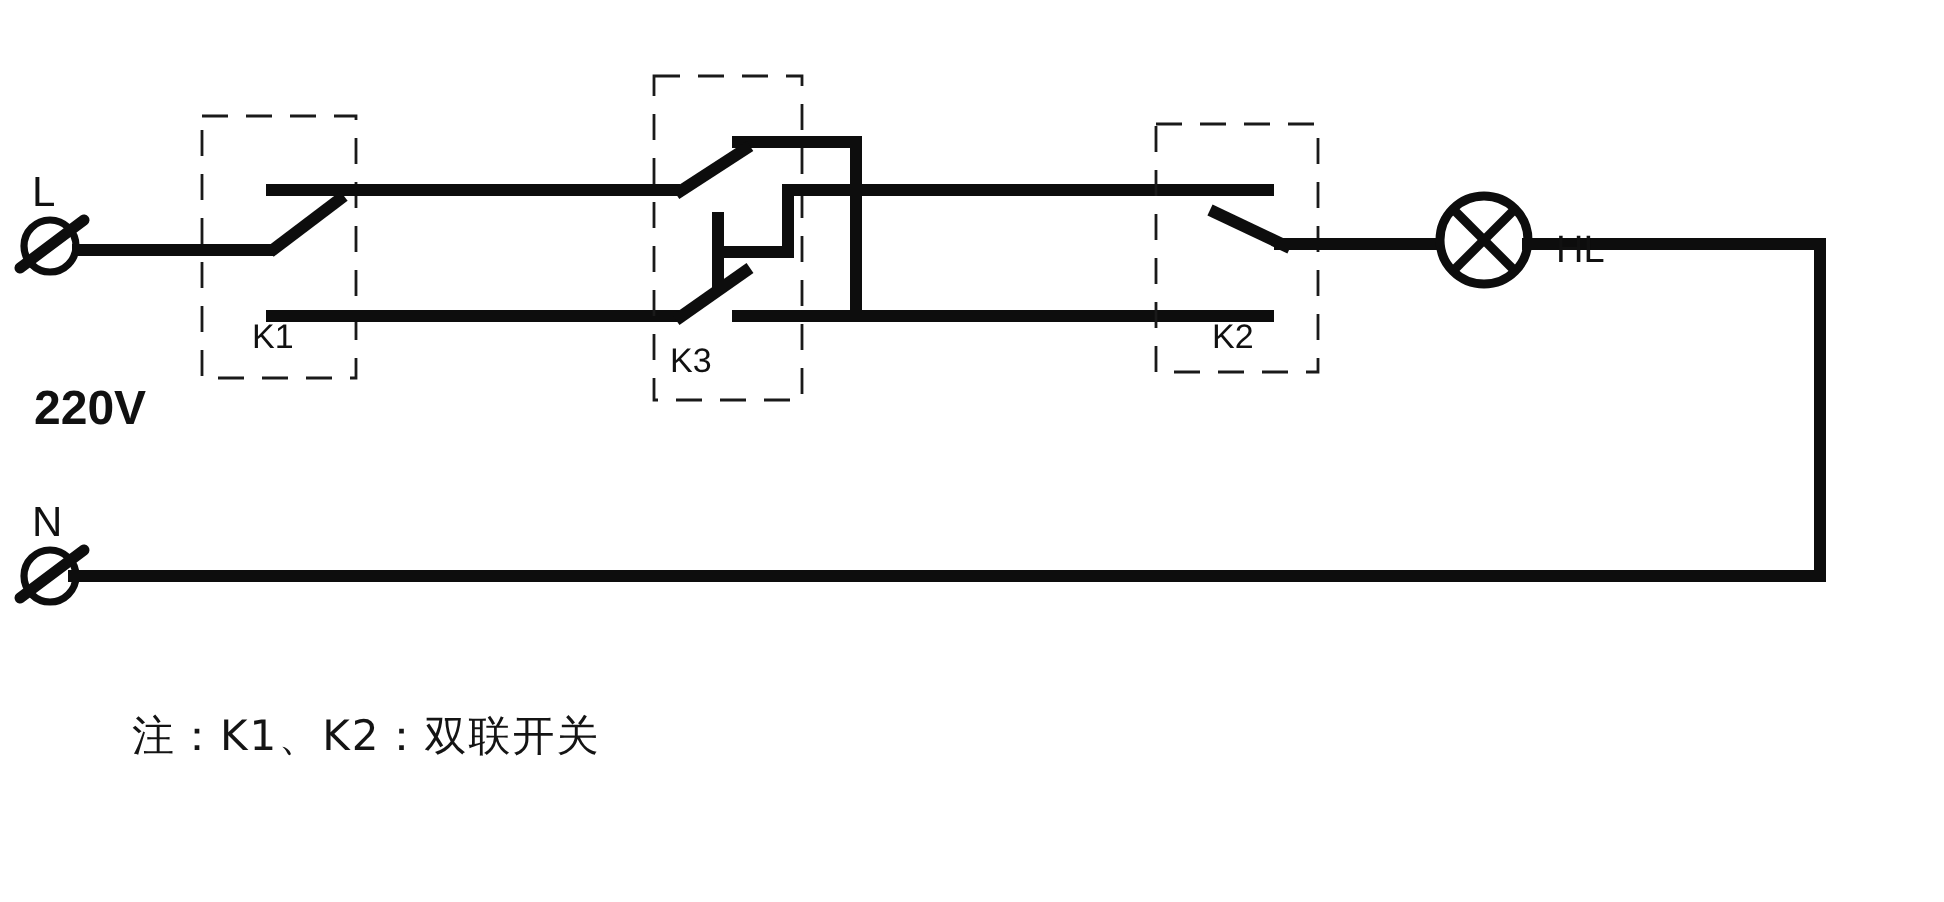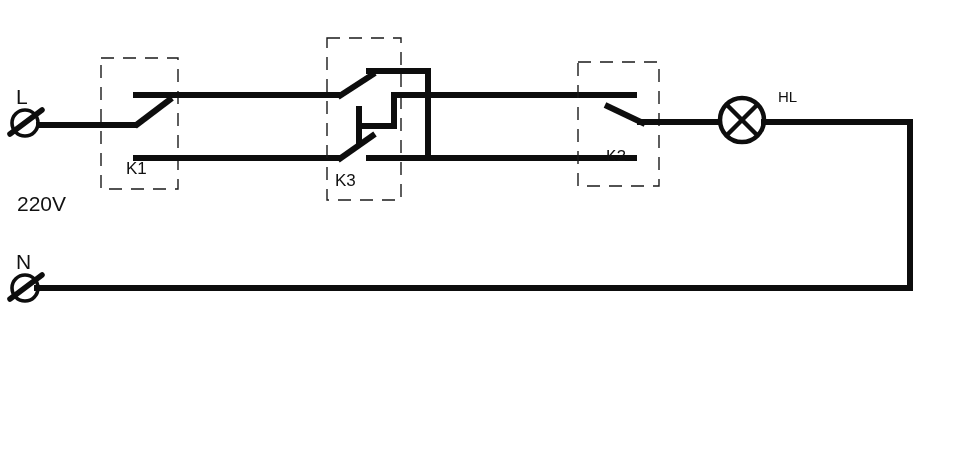--- a/index.html
+++ b/index.html
@@ -78,26 +78,27 @@
   }
   .lbl-term {
     font-size: 21px;
     font-weight: 400;
   }
   .lbl-switch {
     font-size: 17px;
     font-weight: 400;
   }
   .lbl-volt {
-    font-size: 21px;
+    font-size: 24px;
+    font-weight: 700;
+  }
+  .lbl-lamp {
+    font-size: 19px;
     font-weight: 400;
-  }
-  .lbl-lamp {
-    font-size: 15px;
-    font-weight: 400;
+    margin-top: 27px;
   }
   .note {
     position: absolute;
     color: #141414;
     font-family: "DejaVu Sans", "Liberation Sans", sans-serif;
     font-size: 21px;
     letter-spacing: 1px;
     white-space: nowrap;
     line-height: 1;
     user-select: none;
@@ -181,19 +182,20 @@
   <div class="lbl lbl-term" style="left:16px; top:86px;">L</div>
 
   <div class="lbl lbl-term" style="left:16px; top:251px;">N</div>
 
   <div class="lbl lbl-volt" style="left:17px; top:193px;">220V</div>
 
   <div class="lbl lbl-switch" style="left:126px; top:160px;">K1</div>
 
   <div class="lbl lbl-switch" style="left:335px; top:172px;">K3</div>
 
-  <div class="lbl lbl-switch" style="left:606px; top:148px;font-family:Liberation Mono, monospace;">K2</div>
+  <div class="lbl lbl-switch" style="left:606px; top:160px;">K2</div>
 
   <div class="lbl lbl-lamp" style="left:778px; top:89px;">HL</div>
 
+  <div class="note" style="left:66px; top:358px;">注：K1、K2：双联开关</div>
 
 
 </div>
 
 </body></html>

